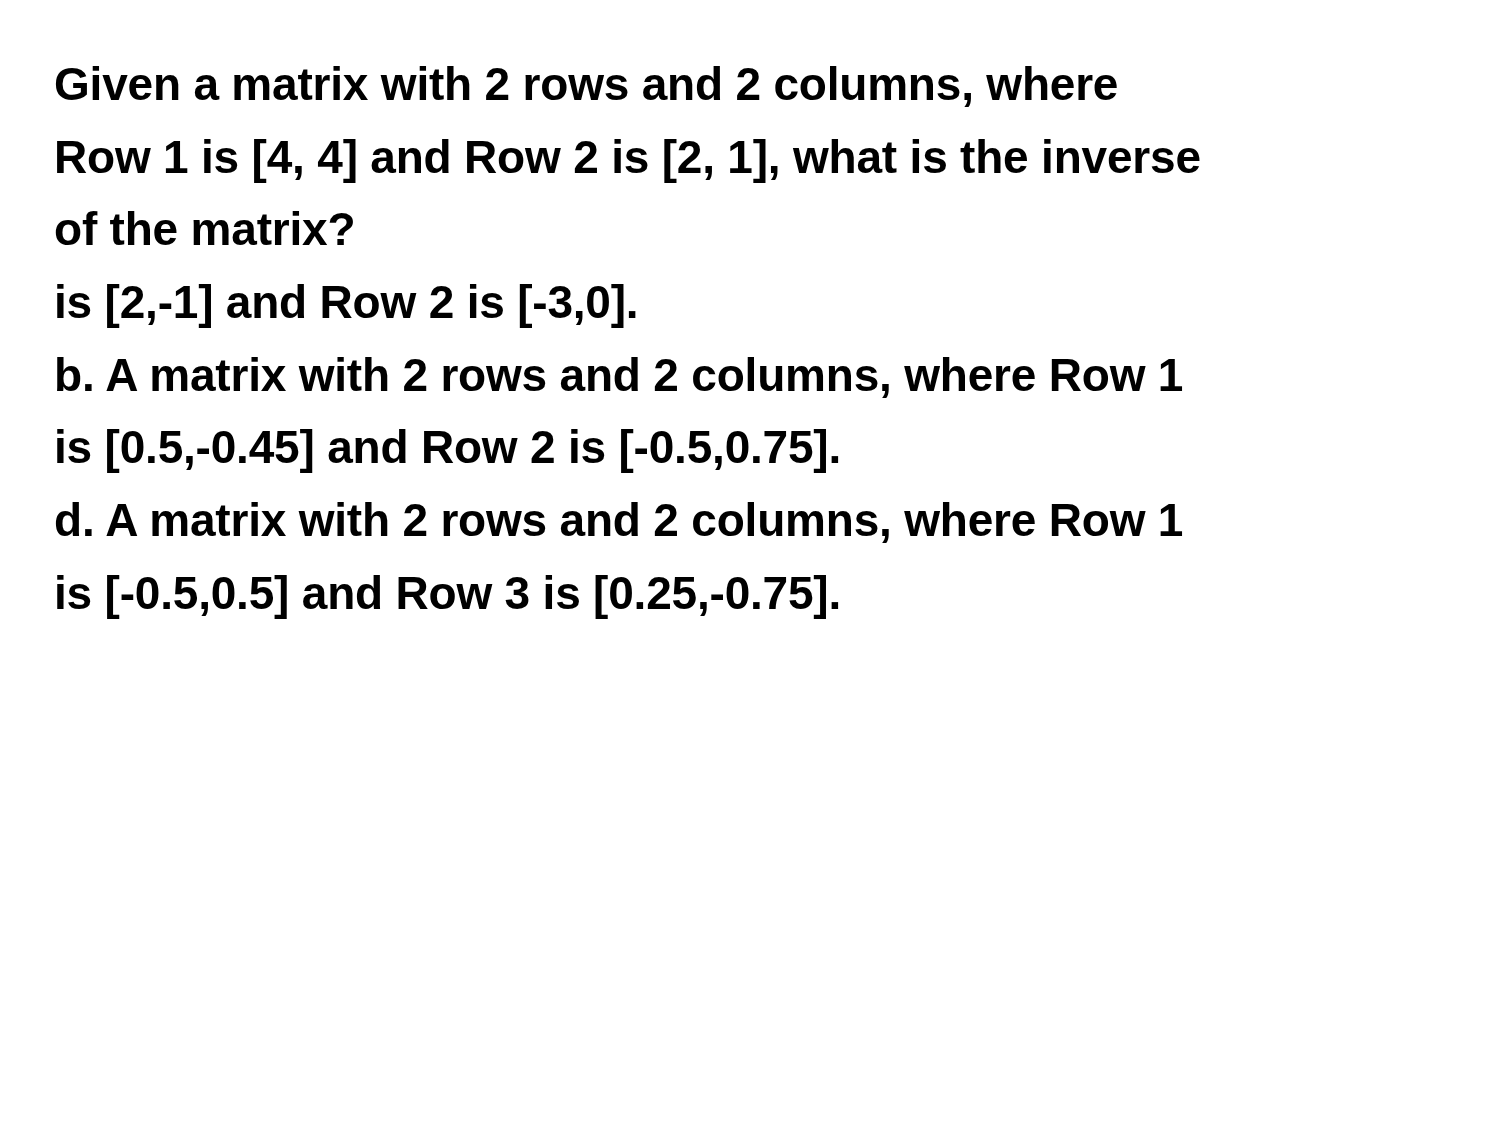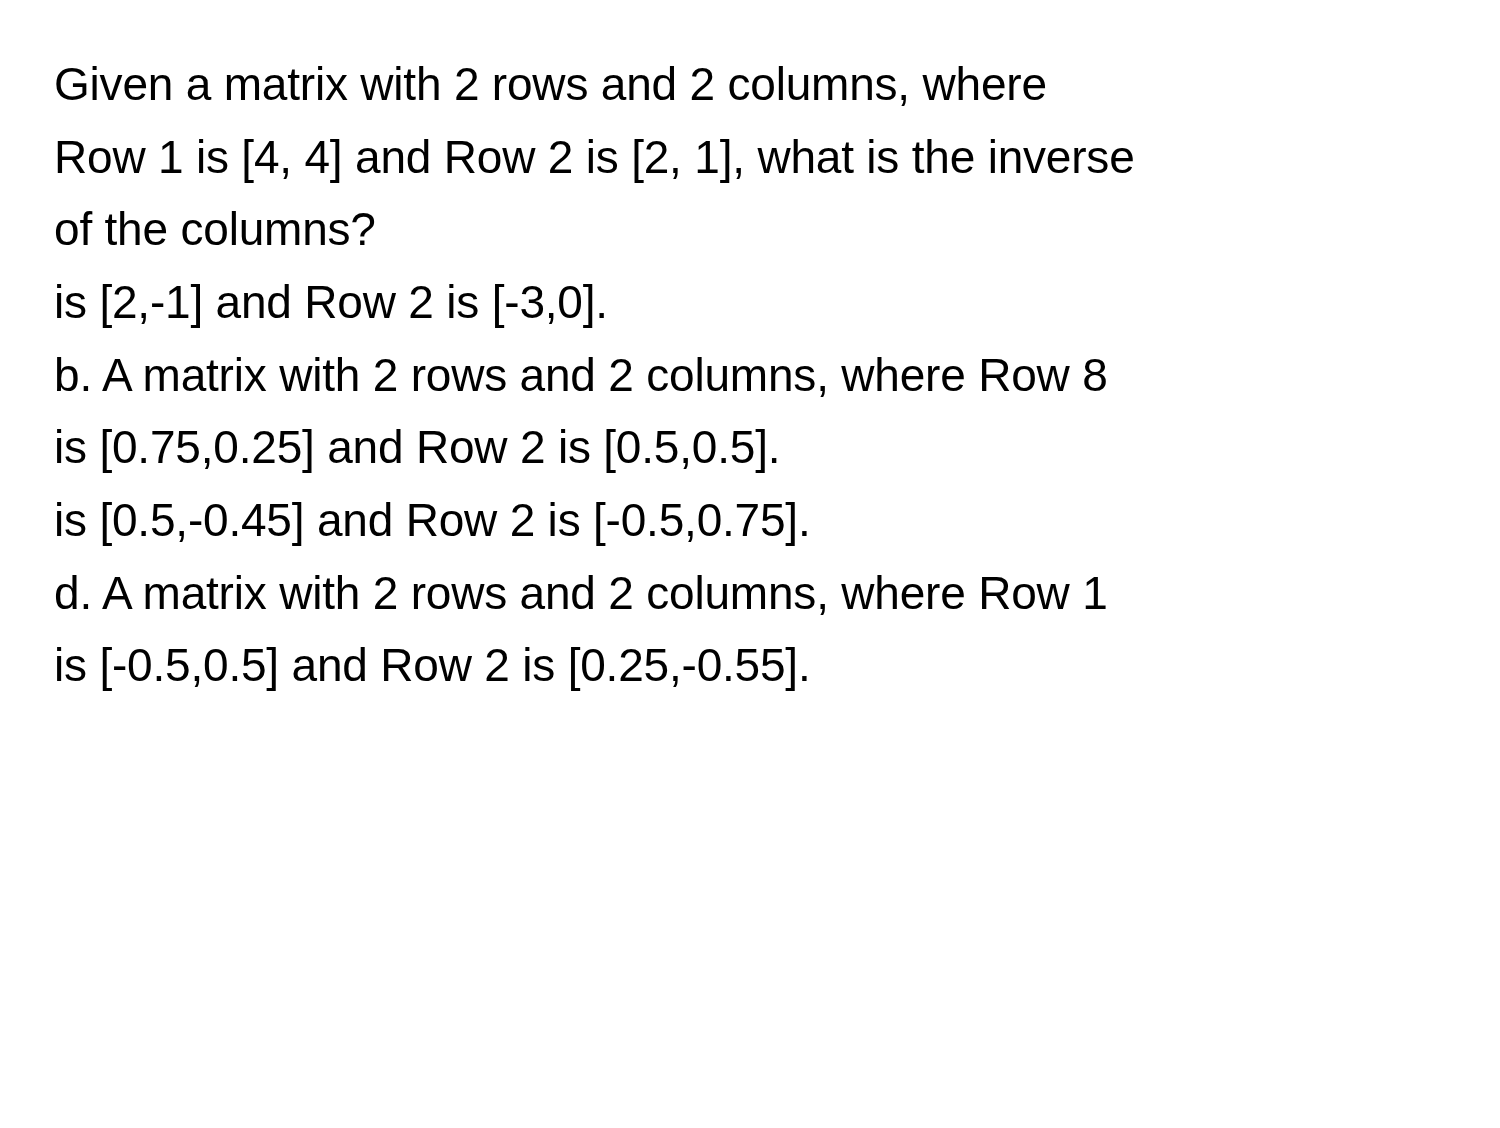--- a/index.html
+++ b/index.html
@@ -1,15 +1,15 @@
 <!DOCTYPE html>
 <html><head>
 <meta charset="utf-8">
 <style>
-  * { margin: 0; padding: 0; box-sizing: border-box; }
+  * { margin: 0; padding: 0; box-sizing: border-box; font-weight: bold; }
   html, body { width: 1500px; height: 1128px; background: #ffffff; }
   body {
     font-family: -apple-system, BlinkMacSystemFont, "Segoe UI", Helvetica, Arial, sans-serif;
     color: #000000;
     padding: 48px 54px 0 54px;
   }
   .block {
     font-size: 46px;
     line-height: 1.58;
     letter-spacing: -0.2px;
@@ -17,32 +17,31 @@
   }
   .question { margin-bottom: 0; }
   .option { margin-bottom: 0; }
 </style>
 </head>
 <body>
 
 <div class="block question">
   <div>Given a matrix with 2 rows and 2 columns, where</div>
   <div>Row 1 is [4, 4] and Row 2 is [2, 1], what is the inverse</div>
-  <div>of the columns?</div>
+  <div>of the matrix?</div>
 </div>
 
 <div class="block option">
   <div>is [2,-1] and Row 2 is [-3,0].</div>
 </div>
 
 <div class="block option">
-  <div>b. A matrix with 2 rows and 2 columns, where Row 8</div>
-  <div>is [0.75,0.25] and Row 2 is [0.5,0.5].</div>
+  <div>b. A matrix with 2 rows and 2 columns, where Row 1</div>
 </div>
 
 <div class="block option">
   <div>is [0.5,-0.45] and Row 2 is [-0.5,0.75].</div>
 </div>
 
 <div class="block option">
   <div>d. A matrix with 2 rows and 2 columns, where Row 1</div>
-  <div>is [-0.5,0.5] and Row 2 is [0.25,-0.55].</div>
+  <div>is [-0.5,0.5] and Row 3 is [0.25,-0.75].</div>
 </div>
 
 </body></html>

